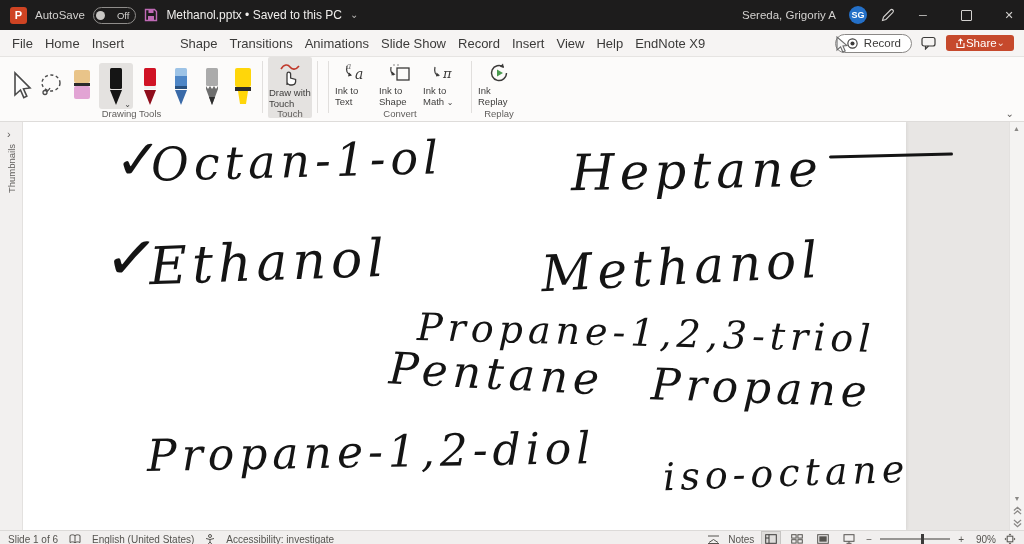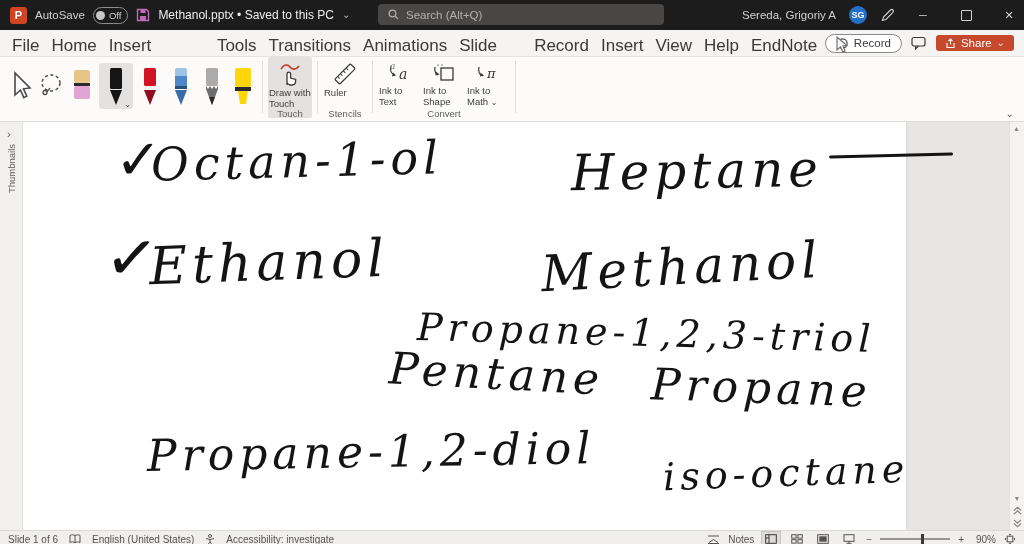--- a/index.html
+++ b/index.html
@@ -5,44 +5,44 @@
   html,body{margin:0;padding:0;background:#555;}
   .app{position:relative;width:1024px;height:544px;overflow:hidden;
        font-family:"Liberation Sans",sans-serif;background:#e8e6e4;
        -webkit-font-smoothing:antialiased;}
   
   .titlebar{height:30px;background:#1d1c1c;display:flex;align-items:center;color:#d9d7d5;}
   .tb-left{display:flex;align-items:center;gap:8px;padding-left:10px;}
   .ppt-logo{width:17px;height:17px;background:#cf4423;border-radius:3px;color:#fff;
             font-size:11px;font-weight:bold;display:flex;align-items:center;justify-content:center;}
   .tb-text{font-size:11.5px;color:#d3d1cf;}
-  .toggle{display:flex;align-items:center;gap:4px;border:1px solid #8f8d8b;border-radius:9px;
+  .toggle{display:flex;align-items:center;gap:12px;border:1px solid #8f8d8b;border-radius:9px;
           height:15px;padding:0 6px 0 2px;font-size:9.5px;color:#d3d1cf;}
   .knob{width:9px;height:9px;border-radius:50%;background:#c9c7c5;display:inline-block;}
   .filename{color:#f0eeec;font-size:12px;}
   .chev{font-size:10px;color:#b8b6b4;line-height:6px;}
   .searchbox{position:absolute;left:378px;top:4px;width:276px;height:21px;background:#484746;
              border-radius:4px;display:flex;align-items:center;gap:7px;padding-left:10px;}
   .searchbox span{font-size:11.5px;color:#b3b1af;}
   .tb-right{margin-left:auto;display:flex;align-items:center;gap:13px;padding-right:0;}
   .user-name{font-size:11.5px;color:#d3d1cf;}
   .badge{width:18px;height:18px;border-radius:50%;background:#2470c8;color:#fff;font-size:9px;
          font-weight:bold;display:flex;align-items:center;justify-content:center;}
   .win-btn{width:30px;height:30px;display:flex;align-items:center;justify-content:center;
            font-size:11px;color:#d3d1cf;}
   .restore-box{width:9px;height:9px;border:1px solid #d3d1cf;border-radius:1px;}
   
   .tabrow{height:26px;background:#f6f4f3;display:flex;align-items:center;border-bottom:1px solid #e6e4e2;position:relative;}
   .tabs{display:flex;margin-left:6px;height:100%;align-items:stretch;}
-  .tab{font-size:17px;color:#3b3a39;padding:6px 6px 0;display:flex;align-items:flex-start;}
+  .tab{font-size:13px;color:#3b3a39;padding:6px 6px 0;display:flex;align-items:flex-start;}
   .tab.active{font-weight:700;border-bottom:3px solid #c43e1c;padding-bottom:16px;margin-top:32px;}
   .tab-actions{margin-left:auto;display:flex;align-items:center;gap:9px;padding-right:10px;}
   .record-btn{display:flex;align-items:center;gap:5px;border:1px solid #8a8886;border-radius:12px;
               background:#fff;padding:2px 10px;font-size:11.5px;color:#3b3a39;}
-  .share-btn{display:flex;align-items:center;gap:5px;background:#c6492c;border-radius:3px;
+  .share-btn{display:flex;align-items:center;background:#c6492c;border-radius:3px;
              color:#fff;padding:2px 9px;font-size:11.5px;}
   .share-btn .chev{color:#f4ddd6;}
   
   .ribbon{height:64px;background:#fcfbfa;border-bottom:1px solid #dedcda;display:flex;position:relative;padding-left:6px;}
   .group{position:relative;display:flex;flex-direction:column;align-items:center;height:64px;}
   .group-tools{display:flex;align-items:flex-start;gap:3px;padding-top:6px;}
   .group-label{position:absolute;bottom:2px;width:100%;text-align:center;font-size:9.5px;color:#605e5c;white-space:nowrap;}
   .divider{width:1px;background:#e1dfdd;height:52px;margin:4px 5px 0;}
   .tool{width:28px;height:46px;display:flex;align-items:center;justify-content:center;}
   .tool.selected{background:#e4e2e0;border-radius:3px;width:34px;position:relative;}
@@ -111,27 +111,20 @@
       <span>
         <svg width="14" height="14" viewBox="0 0 14 14">
             <path d="M1.5 1.5 h9 l2 2 v9 h-11 z" fill="none" stroke="#bf6ab5" stroke-width="1.4"></path>
             <rect x="4" y="8" width="6" height="4" fill="#bf6ab5"></rect>
             <rect x="4.5" y="1.5" width="5" height="3.5" fill="#bf6ab5"></rect>
           </svg>
       </span>
       <span class="tb-text filename">Methanol.pptx • Saved to this PC</span>
       <span class="chev">⌄</span>
     </div>
-    <div class="searchbox">
-      <svg width="11" height="11" viewBox="0 0 11 11">
-          <circle cx="4.5" cy="4.5" r="3.4" fill="none" stroke="#b3b1af" stroke-width="1.2"></circle>
-          <line x1="7.2" y1="7.2" x2="10" y2="10" stroke="#b3b1af" stroke-width="1.2"></line>
-        </svg>
-      <span>Search (Alt+Q)</span>
-    </div>
     <div class="tb-right">
       <span class="user-name">Sereda, Grigoriy A</span>
       <div class="badge">SG</div>
       <span>
         <svg width="15" height="15" viewBox="0 0 15 15">
             <path d="M2.5 12.5 l1-3.5 7-7 a1.6 1.6 0 0 1 2.4 2.4 l-7 7 z" fill="none" stroke="#d3d1cf" stroke-width="1.1"></path>
           </svg>
       </span>
       <span class="win-btn">─</span>
       <span class="win-btn">
@@ -140,21 +133,21 @@
       <span class="win-btn">✕</span>
     </div>
   </div>
 
   <div class="tabrow">
     <div class="tabs">
       <span class="tab">File</span>
       <span class="tab">Home</span>
       <span class="tab">Insert</span>
       <span class="tab active">Draw</span>
-      <span class="tab">Tools</span>
+      <span class="tab">Shape</span>
       <span class="tab">Transitions</span>
       <span class="tab">Animations</span>
       <span class="tab">Slide Show</span>
       <span class="tab">Record</span>
       <span class="tab">Insert</span>
       <span class="tab">View</span>
       <span class="tab">Help</span>
       <span class="tab">EndNote X9</span>
     </div>
     <div class="tab-actions">
@@ -236,50 +229,36 @@
             </svg>
         </div>
         <div class="tool">
           <svg width="22" height="38" viewBox="0 0 22 38">
               <rect x="3" y="1" width="16" height="19" rx="2" fill="#ffd60a"></rect>
               <rect x="3" y="20" width="16" height="4" fill="#2b2b2b"></rect>
               <path d="M6 24 L16 24 L14 37 L8 37 Z" fill="#ffd60a"></path>
             </svg>
         </div>
       </div>
+      <span class="group-label">Drawing Tools</span>
     </div>
     <div class="divider"></div>
 
     <div class="group">
       <div class="bigbtn selected">
         <svg width="24" height="24" viewBox="0 0 24 24">
             <path d="M3 7 C6 2 10 2 12 5 S18 8 21 4" fill="none" stroke="#c0392b" stroke-width="1.6"></path>
             <path d="M9 23 V12 a1.8 1.8 0 0 1 3.6 0 V16 l5 1.5 V20 a3.5 3.5 0 0 1 -3.5 3 H12 a4.5 4.5 0 0 1 -3-2.5 Z" fill="#fff" stroke="#3b3a39" stroke-width="1.3"></path>
           </svg>
         <span class="lbl">Draw with Touch</span>
       </div>
       <span class="group-label">Touch</span>
     </div>
     <div class="divider"></div>
 
-    <div class="group">
-      <div class="bigbtn">
-        <svg width="24" height="24" viewBox="0 0 24 24">
-            <g transform="rotate(-45 12 12)">
-              <rect x="1" y="8.5" width="22" height="7" rx="1" fill="#fff" stroke="#3b3a39" stroke-width="1.2"></rect>
-              <line x1="5" y1="8.5" x2="5" y2="11.5" stroke="#3b3a39"></line>
-              <line x1="9" y1="8.5" x2="9" y2="11.5" stroke="#3b3a39"></line>
-              <line x1="13" y1="8.5" x2="13" y2="11.5" stroke="#3b3a39"></line>
-              <line x1="17" y1="8.5" x2="17" y2="11.5" stroke="#3b3a39"></line>
-            </g>
-          </svg>
-        <span class="lbl">Ruler</span>
-      </div>
-      <span class="group-label">Stencils</span>
-    </div>
     <div class="divider"></div>
 
     <div class="group">
       <div style="display:flex;">
         <div class="bigbtn">
           <svg width="26" height="22" viewBox="0 0 26 22">
               <path d="M4 4 q-2 7 4 9" fill="none" stroke="#3b3a39" stroke-width="1.2"></path>
               <path d="M6 10.5 L9 13.5 L5 14.5 Z" fill="#3b3a39"></path>
               <text x="12" y="17" font-size="14" font-style="italic" fill="#3b3a39" font-family="DejaVu Serif, serif">a</text>
               <text x="3" y="7" font-size="9" font-style="italic" fill="#7a7a7a" font-family="DejaVu Serif, serif">a</text>
@@ -301,20 +280,31 @@
               <path d="M5.5 10.5 L9 13.5 L5 14.5 Z" fill="#3b3a39"></path>
               <text x="12" y="16" font-size="13" font-style="italic" fill="#3b3a39" font-family="DejaVu Serif, serif">π</text>
             </svg>
           <span class="lbl"><span>Ink to Math</span> <span class="mini-chev">⌄</span></span>
         </div>
       </div>
       <span class="group-label">Convert</span>
     </div>
     <div class="divider"></div>
 
+    <div class="group">
+      <div class="bigbtn">
+        <svg width="22" height="22" viewBox="0 0 22 22">
+            <path d="M18.5 11 a7.5 7.5 0 1 1 -3-6" fill="none" stroke="#3b3a39" stroke-width="1.4"></path>
+            <path d="M15 1.5 L16 6 L11.8 4.8 Z" fill="#3b3a39"></path>
+            <path d="M9 7.5 L9 14.5 L15 11 Z" fill="#4a9b4f"></path>
+          </svg>
+        <span class="lbl">Ink Replay</span>
+      </div>
+      <span class="group-label">Replay</span>
+    </div>
 
     <span class="ribbon-collapse">⌄</span>
   </div>
 
   <div class="workarea">
     <div class="thumb-strip">
       <span class="strip-chev">›</span>
       <span class="strip-label">Thumbnails</span>
     </div>
     <div class="canvas">

